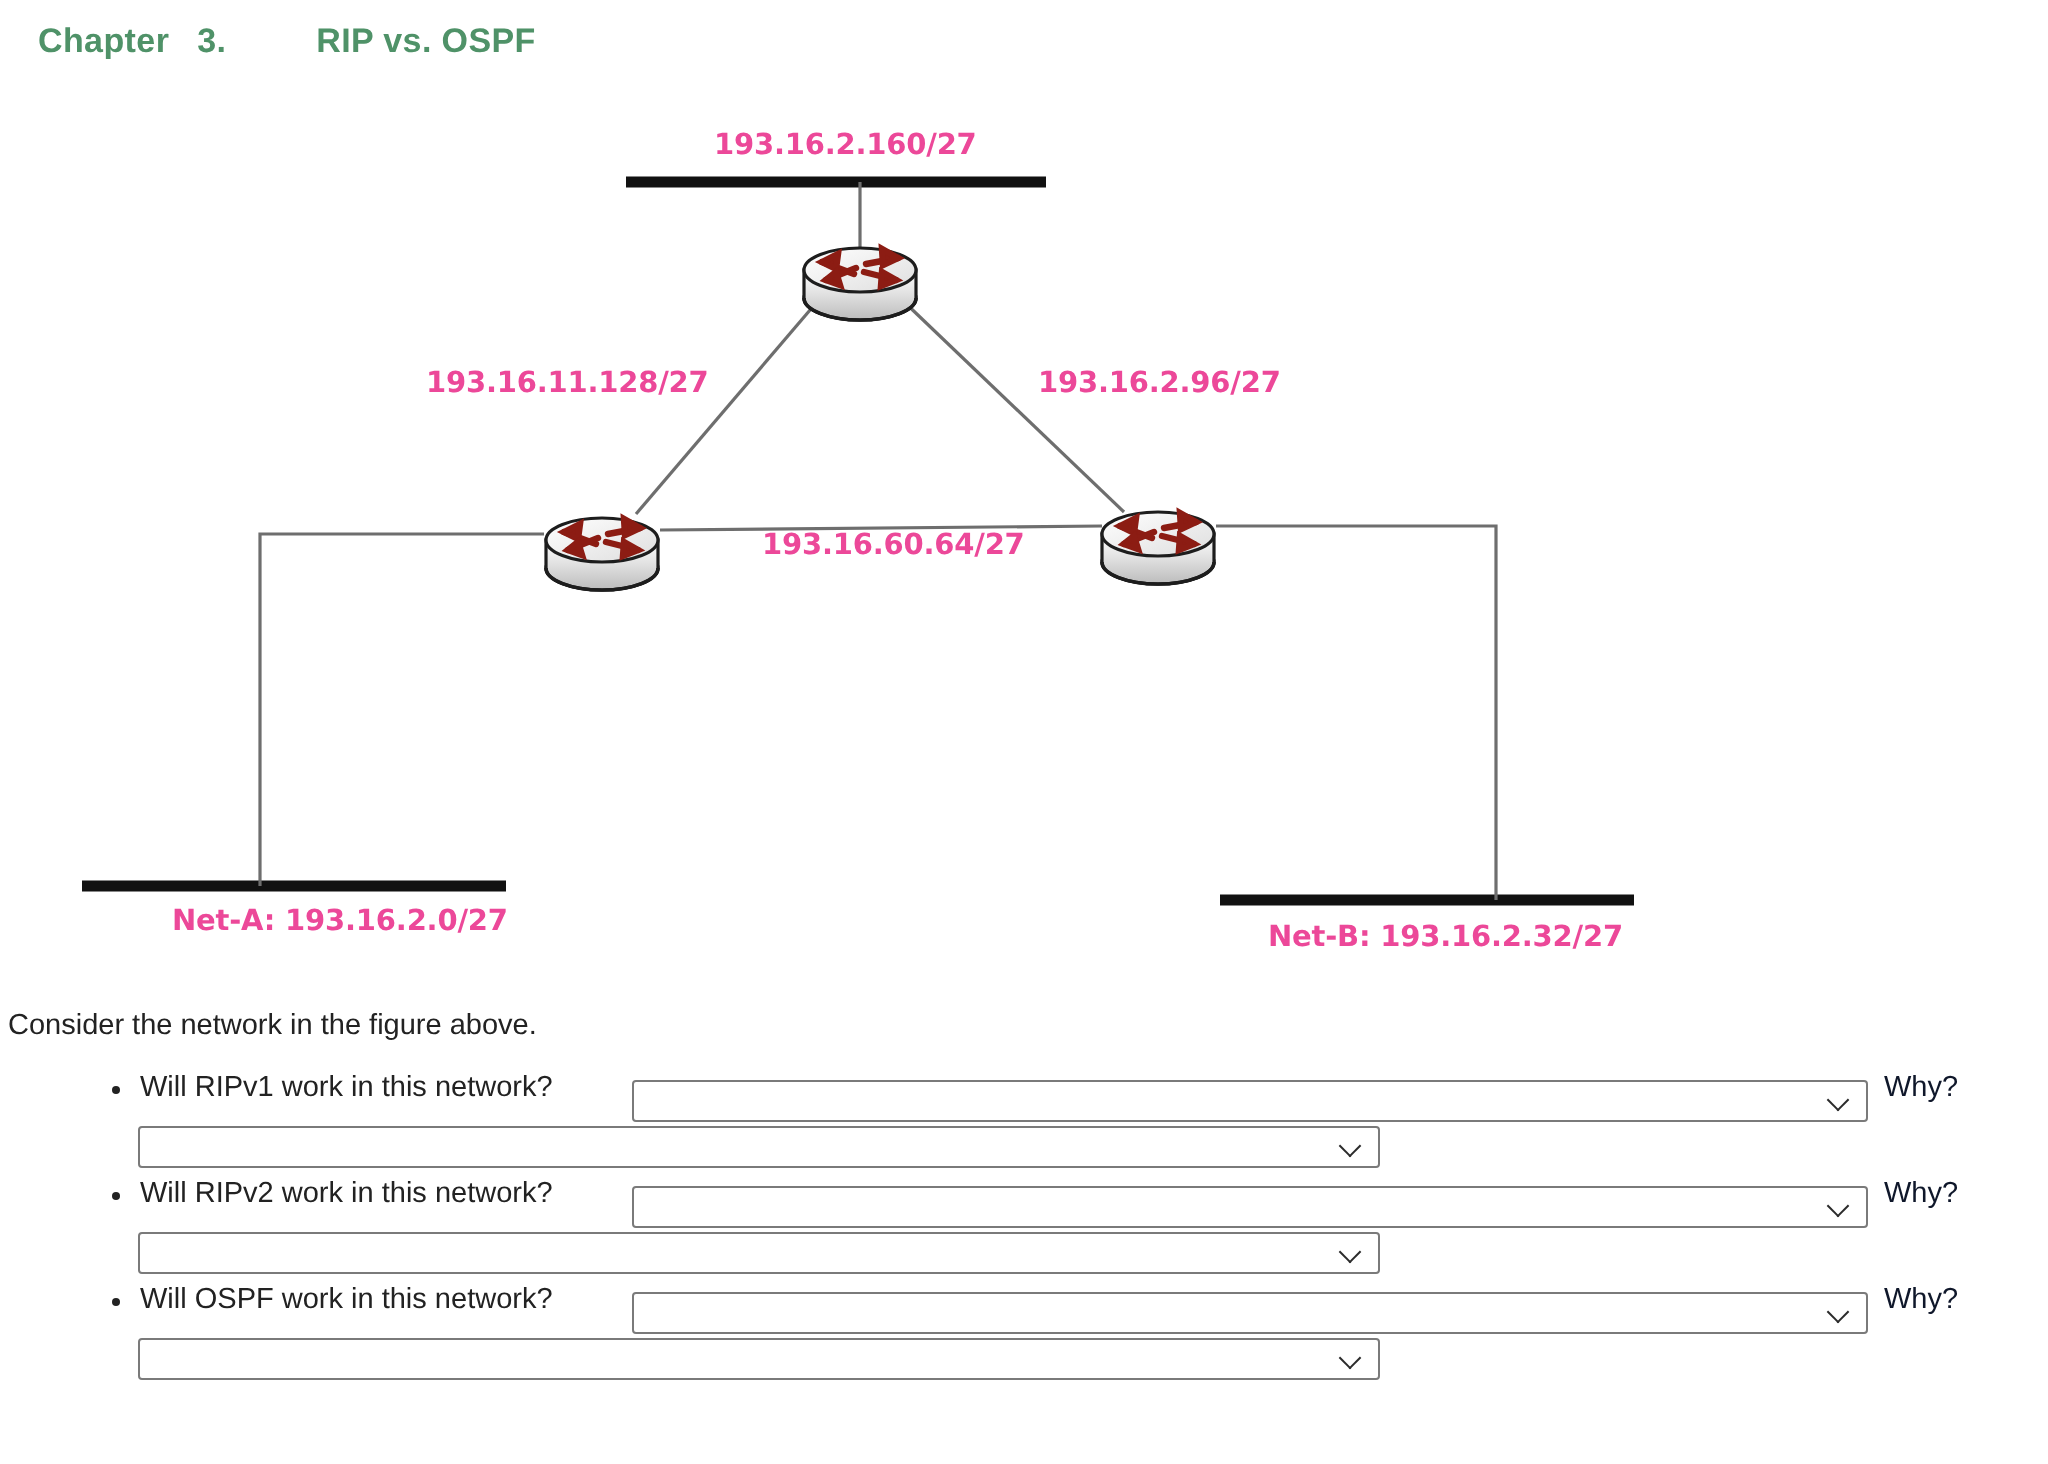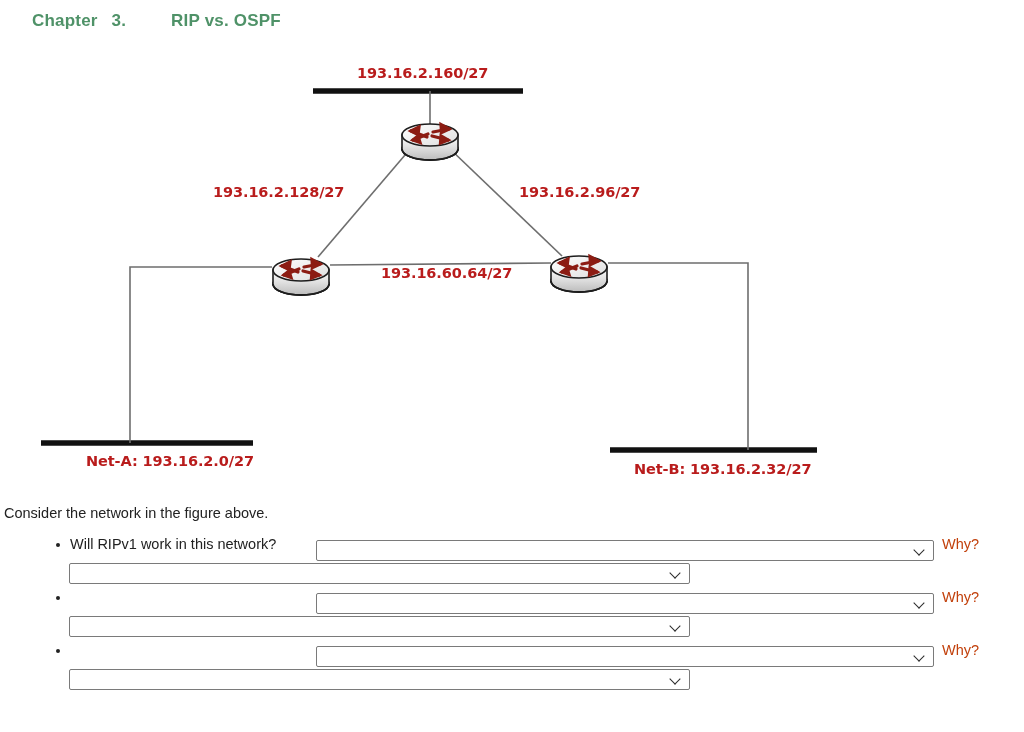--- a/index.html
+++ b/index.html
@@ -12,21 +12,21 @@
     height: 732px;
     position: relative;
     font-family: "Liberation Sans", sans-serif;
     color: #1a1a1a;
     overflow: hidden;
   }
 
   
   #chapter-heading {
     position: absolute;
-    left: 32px;
+    left: 19px;
     top: 11px;
     font-size: 17px;
     font-weight: bold;
     color: #4f9268;
     letter-spacing: 0.2px;
     white-space: nowrap;
   }
   #chapter-heading .chap-num { margin-left: 9px; }
   #chapter-heading .chap-title { margin-left: 40px; }
 
@@ -38,21 +38,21 @@
     width: 1024px;
     height: 440px;
   }
   #figure svg { display: block; }
 
   .net-label {
     position: absolute;
     font-family: "DejaVu Sans", sans-serif;
     font-size: 14.5px;
     font-weight: bold;
-    color: #b91c1c;
+    color: #ec4899;
     white-space: nowrap;
     letter-spacing: -0.1px;
   }
 
   
   #consider-text {
     position: absolute;
     left: 4px;
     top: 505px;
     font-size: 14.5px;
@@ -122,21 +122,21 @@
   .sel-why {
     left: 69px;
     top: 27px;
     width: 621px;
   }
   .why-text {
     position: absolute;
     left: 942px;
     top: 0px;
     font-size: 14.5px;
-    color: #c2410c;
+    color: #0f172a;
     white-space: nowrap;
   }
 </style>
 </head>
 <body>
 
 <div id="chapter-heading">
   <span class="chap-word">Chapter</span>
   <span class="chap-num">3.</span>
   <span class="chap-title">RIP vs. OSPF</span>
@@ -191,21 +191,21 @@
     <polyline points="272,215 130,215 130,391" fill="none" stroke="#6e6e6e" stroke-width="1.6"></polyline>
 
     <polyline points="608,211 748,211 748,398" fill="none" stroke="#6e6e6e" stroke-width="1.6"></polyline>
 
     <use href="#router-glyph" x="0" y="0" transform="translate(430,83)"></use>
     <use href="#router-glyph" x="0" y="0" transform="translate(301,218)"></use>
     <use href="#router-glyph" x="0" y="0" transform="translate(579,215)"></use>
   </svg>
 
   <div class="net-label" style="left:357px; top:13px;">193.16.2.160/27</div>
-  <div class="net-label" style="left:213px; top:132px;">193.16.2.128/27</div>
+  <div class="net-label" style="left:213px; top:132px;">193.16.11.128/27</div>
   <div class="net-label" style="left:519px; top:132px;">193.16.2.96/27</div>
   <div class="net-label" style="left:381px; top:213px;">193.16.60.64/27</div>
   <div class="net-label" style="left:46px; top:401px;margin-left:40px;">Net-A: 193.16.2.0/27</div>
   <div class="net-label" style="left:586px; top:409px;margin-left:48px;">Net-B: 193.16.2.32/27</div>
 </div>
 
 <div id="consider-text">Consider the network in the figure above.</div>
 
 <div id="question-list">
 
@@ -216,31 +216,33 @@
       <span class="chev"></span>
     </div>
     <div class="sel sel-why">
       <span class="chev"></span>
     </div>
     <span class="why-text">Why?</span>
   </div>
 
   <div class="q-row">
     <span class="bullet"></span>
+    <span class="q-label">Will RIPv2 work in this network?</span>
     <div class="sel sel-answer">
       <span class="chev"></span>
     </div>
     <div class="sel sel-why">
       <span class="chev"></span>
     </div>
     <span class="why-text">Why?</span>
   </div>
 
   <div class="q-row">
     <span class="bullet"></span>
+    <span class="q-label">Will OSPF work in this network?</span>
     <div class="sel sel-answer">
       <span class="chev"></span>
     </div>
     <div class="sel sel-why">
       <span class="chev"></span>
     </div>
     <span class="why-text">Why?</span>
   </div>
 
 </div>

